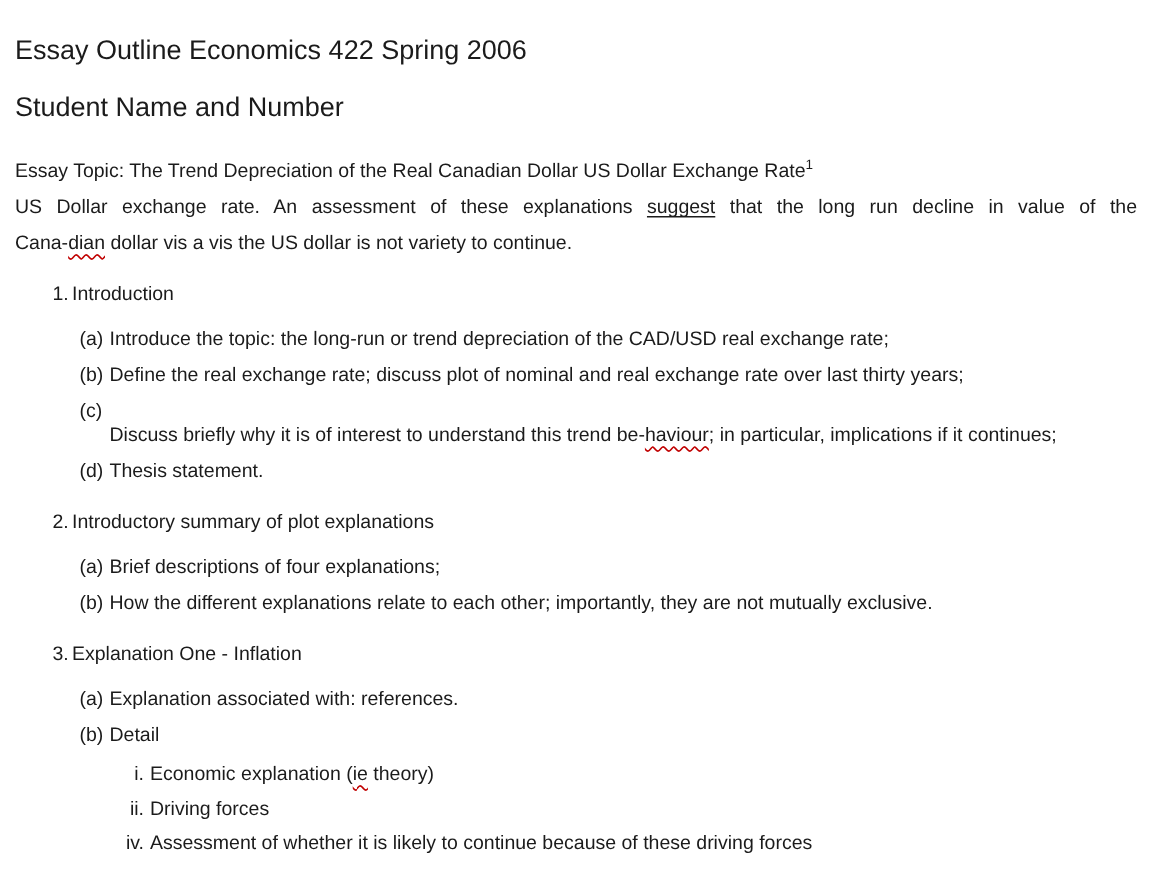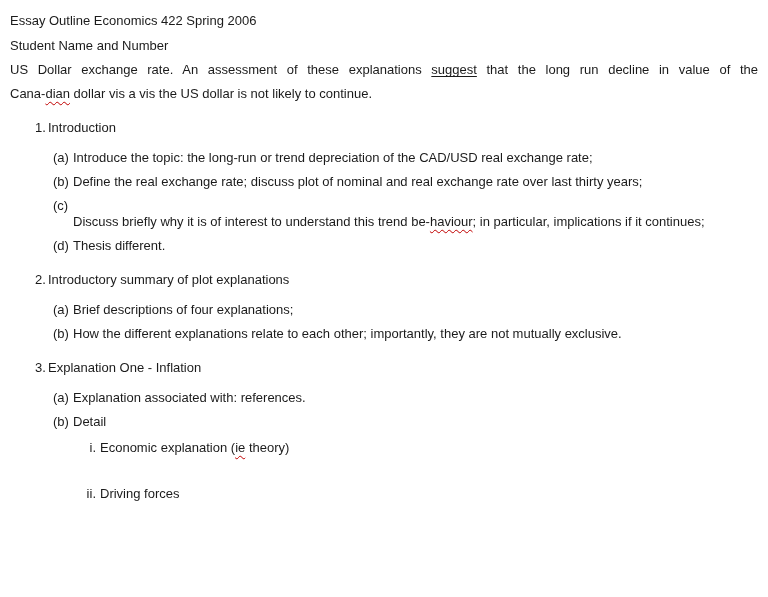--- a/index.html
+++ b/index.html
@@ -4,21 +4,21 @@
 <style>
   html, body { margin:0; padding:0; }
   body {
     width:768px; height:597px; overflow:hidden;
     background:#ffffff; color:#1b1b1b;
     font-family:"Liberation Sans", sans-serif;
     font-size:13px;
   }
   .page { padding:8px 10px 0 10px; }
 
-  .header div { line-height:25px; font-size:13px; }
+  .header div { line-height:25px; font-size:18px;margin-top:13px; }
 
   .topic { margin-top:18px; line-height:24px; }
   .sup { vertical-align:super; font-size:9px; line-height:0; }
 
   .thesis .tline { line-height:24px; }
   .fill { text-align:justify; text-align-last:justify; }
 
   
   .sq {
     text-decoration-line:underline;
@@ -39,39 +39,40 @@
     text-decoration:underline;
   }
 
   .outline { margin-top:0; }
   .row { display:flex; line-height:24px; }
   .lvl1 { margin-left:25px; margin-top:10px; }
   .mk1 { width:13px; flex:none; }
   .lvl2 { margin-left:43px; }
   .lvl2.first { margin-top:6px; }
   .mk2 { width:20px; flex:none; }
-  .lvl3 { margin-left:63px; line-height:23px;margin-top:23px; }
+  .lvl3 { margin-left:63px; line-height:23px; }
   .lvl3.first { margin-top:2px; }
   .mk3 { width:23px; flex:none; text-align:right; padding-right:4px; }
   .ct { flex:1; }
   .ct.justify { text-align:justify;margin-top:16px; }
 </style>
 </head>
 <body>
 
 <div class="page">
   <div class="header">
     <div>Essay Outline Economics 422 Spring 2006</div>
     <div>Student Name and Number</div>
   </div>
 
+  <div class="topic"><span>Essay Topic: The Trend Depreciation of the Real Canadian Dollar US Dollar Exchange Rate</span><span class="sup">1</span></div>
 
   <div class="thesis">
       <div class="tline fill"><span>US Dollar exchange rate. An assessment of these explanations </span><span class="gr">suggest</span><span> that the long run decline in value of the</span></div>
-      <div class="tline"><span>Cana-</span><span class="sq">dian</span><span> dollar vis a vis the US dollar is not likely to continue.</span></div>
+      <div class="tline"><span>Cana-</span><span class="sq">dian</span><span> dollar vis a vis the US dollar is not variety to continue.</span></div>
     </div>
 
   <div class="outline" id="outline">
       <div class="row lvl1">
         <span class="mk1">1.</span>
         <div class="ct">Introduction</div>
       </div>
       <div class="row lvl2 first">
         <span class="mk2">(a)</span>
         <div class="ct"><span>Introduce the topic: the long-run or trend depreciation of the CAD/USD real exchange rate;</span></div>
@@ -79,21 +80,21 @@
       <div class="row lvl2">
         <span class="mk2">(b)</span>
         <div class="ct"><span>Define the real exchange rate; discuss plot of nominal and real exchange rate over last thirty years;</span></div>
       </div>
       <div class="row lvl2">
         <span class="mk2">(c)</span>
         <div class="ct justify"><span>Discuss briefly why it is of interest to understand this trend be-</span><span class="sq">haviour</span><span>; in particular, implications if it continues;</span></div>
       </div>
       <div class="row lvl2">
         <span class="mk2">(d)</span>
-        <div class="ct"><span>Thesis different.</span></div>
+        <div class="ct"><span>Thesis statement.</span></div>
       </div>
       <div class="row lvl1">
         <span class="mk1">2.</span>
         <div class="ct">Introductory summary of plot explanations</div>
       </div>
       <div class="row lvl2 first">
         <span class="mk2">(a)</span>
         <div class="ct"><span>Brief descriptions of four explanations;</span></div>
       </div>
       <div class="row lvl2">
@@ -113,14 +114,18 @@
         <div class="ct"><span>Detail</span></div>
       </div>
       <div class="row lvl3 first">
         <span class="mk3">i.</span>
         <div class="ct"><span>Economic explanation (</span><span class="sq">ie</span><span> theory)</span></div>
       </div>
       <div class="row lvl3">
         <span class="mk3">ii.</span>
         <div class="ct"><span>Driving forces</span></div>
       </div>
+      <div class="row lvl3">
+        <span class="mk3">iv.</span>
+        <div class="ct"><span>Assessment of whether it is likely to continue because of these driving forces</span></div>
+      </div>
     </div>
 </div>
 
 </body></html>

